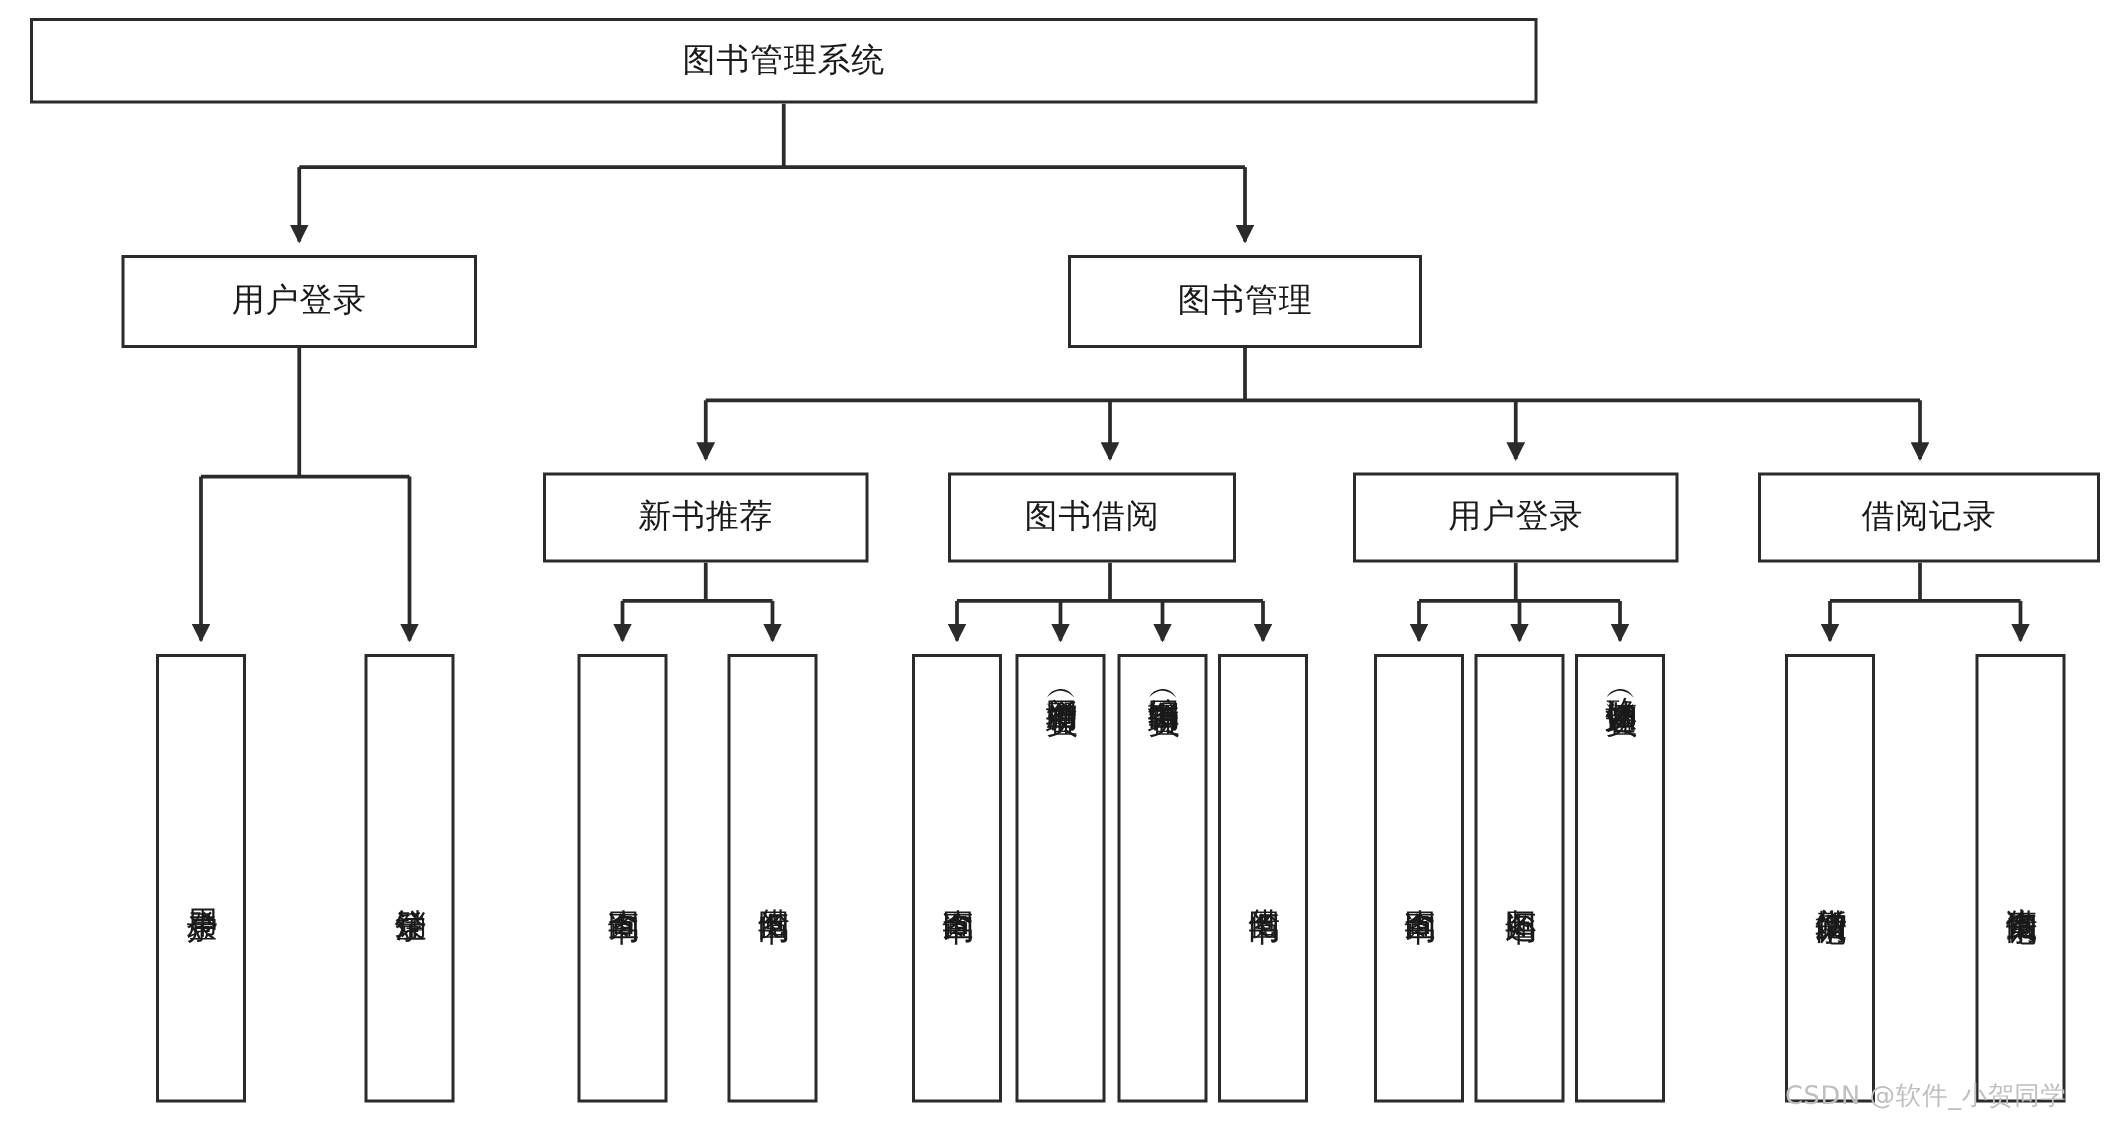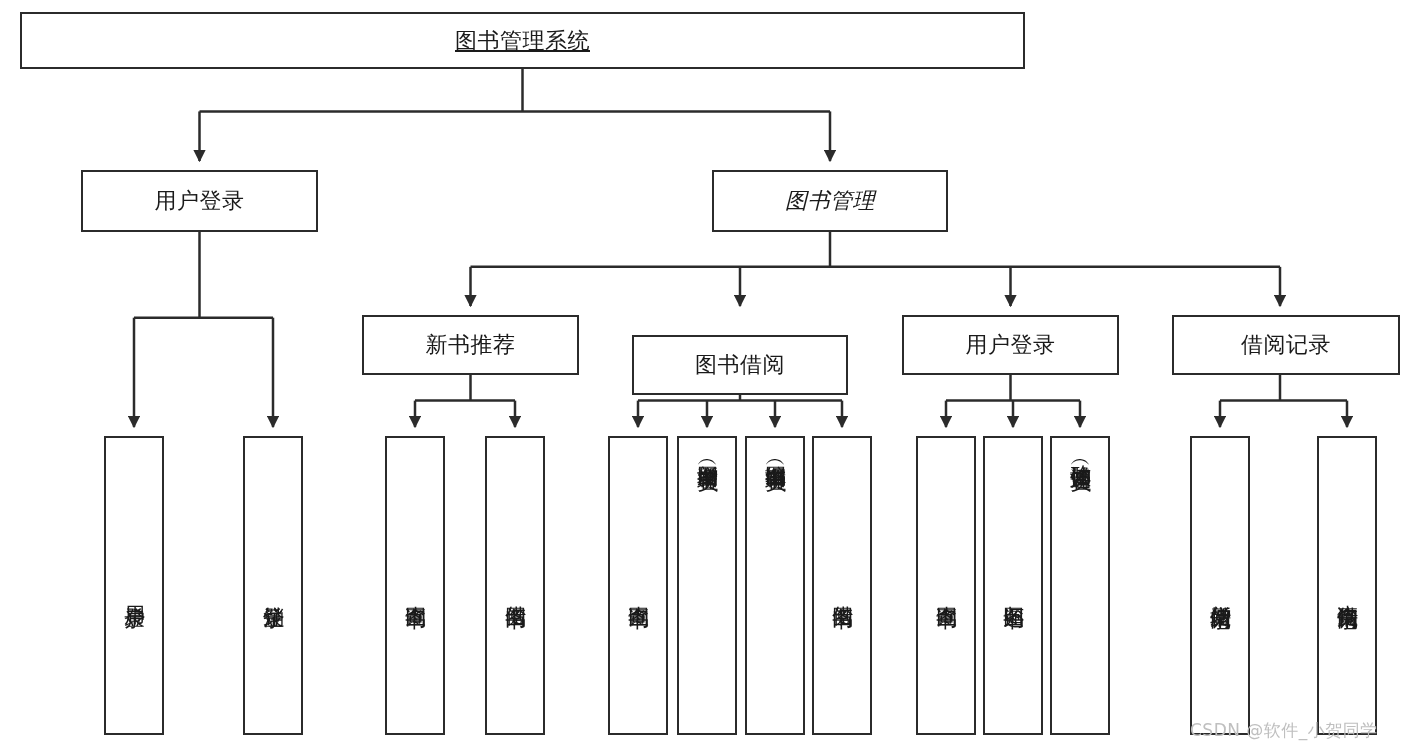--- a/index.html
+++ b/index.html
@@ -111,37 +111,37 @@
         <line x1="946" y1="400.62" x2="946" y2="427" marker-end="url(#arrow)"></line>
         <line x1="1013" y1="400.62" x2="1013" y2="427" marker-end="url(#arrow)"></line>
         <line x1="1080" y1="400.62" x2="1080" y2="427" marker-end="url(#arrow)"></line>
         <line x1="1280" y1="375" x2="1280" y2="400.62"></line>
         <line x1="1220" y1="400.62" x2="1347" y2="400.62"></line>
         <line x1="1220" y1="400.62" x2="1220" y2="427" marker-end="url(#arrow)"></line>
         <line x1="1347" y1="400.62" x2="1347" y2="427" marker-end="url(#arrow)"></line>
       </g>
   </svg>
 
-  <div class="node root" style="left: 20px; top: 12px; width: 1005px; height: 57px; text-decoration: underline;">
+  <div class="node root" style="left: 20px; top: 12px; width: 1005px; height: 57px;">
     <span class="label">图书管理系统</span>
   </div>
 
   <div class="node" style="left: 81px; top: 170px; width: 237px; height: 62px;">
     <span class="label">用户登录</span>
   </div>
 
-  <div class="node" style="left: 712px; top: 170px; width: 236px; height: 62px; font-style: italic;">
+  <div class="node" style="left: 712px; top: 170px; width: 236px; height: 62px;">
     <span class="label">图书管理</span>
   </div>
 
   <div class="node" style="left: 362px; top: 315px; width: 217px; height: 60px;">
     <span class="label">新书推荐</span>
   </div>
 
-  <div class="node" style="left: 632px; top: 315px; width: 216px; height: 60px; margin-top: 20px;">
+  <div class="node" style="left: 632px; top: 315px; width: 192px; height: 60px;">
     <span class="label">图书借阅</span>
   </div>
 
   <div class="node" style="left: 902px; top: 315px; width: 217px; height: 60px;">
     <span class="label">用户登录</span>
   </div>
 
   <div class="node" style="left: 1172px; top: 315px; width: 228px; height: 60px;">
     <span class="label">借阅记录</span>
   </div>

